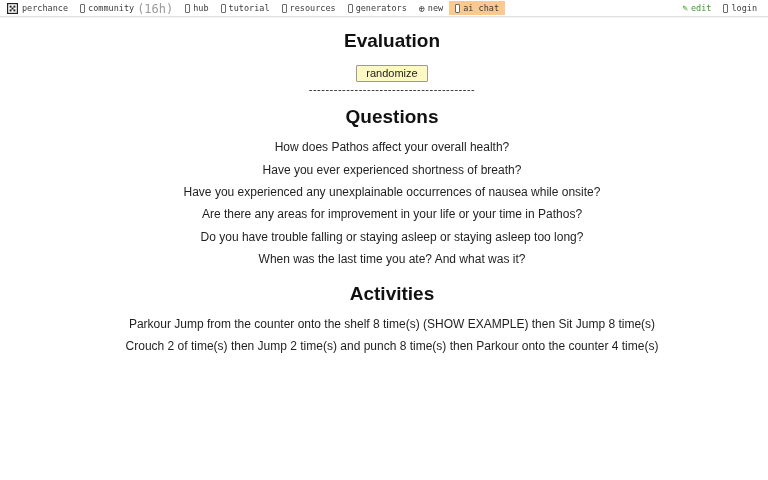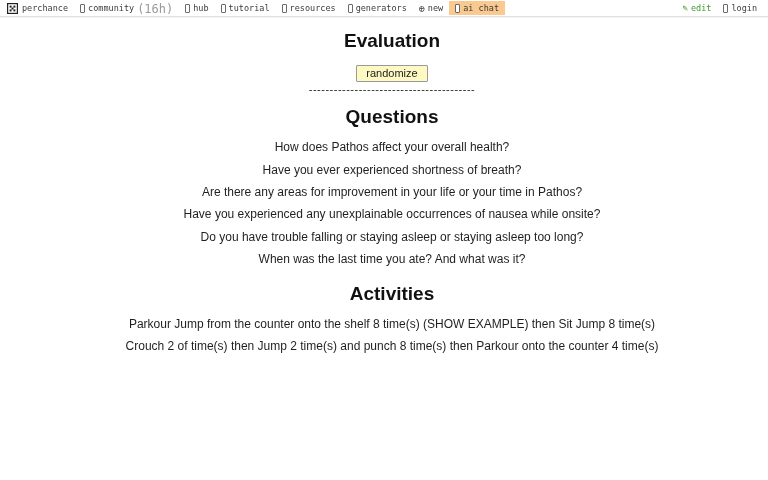--- a/index.html
+++ b/index.html
@@ -139,21 +139,21 @@
 
   <div class="btn-row">
     <button class="randomize-btn">randomize</button>
   </div>
 
   <div class="divider">----------------------------------------</div>
 
   <h2 class="section-heading questions-heading">Questions</h2>
   <p class="line-item">How does Pathos affect your overall health?</p>
   <p class="line-item">Have you ever experienced shortness of breath?</p>
+  <p class="line-item">Have you experienced any unexplainable occurrences of nausea while onsite?</p>
   <p class="line-item">Are there any areas for improvement in your life or your time in Pathos?</p>
-  <p class="line-item">Have you experienced any unexplainable occurrences of nausea while onsite?</p>
   <p class="line-item">Do you have trouble falling or staying asleep or staying asleep too long?</p>
   <p class="line-item">When was the last time you ate? And what was it?</p>
 
   <h2 class="section-heading activities-heading">Activities</h2>
   <p class="line-item">Parkour Jump from the counter onto the shelf 8 time(s) (SHOW EXAMPLE) then Sit Jump 8 time(s)</p>
   <p class="line-item">Crouch 2 of time(s) then Jump 2 time(s) and punch 8 time(s) then Parkour onto the counter 4 time(s)</p>
 </div>
 
 </body></html>

